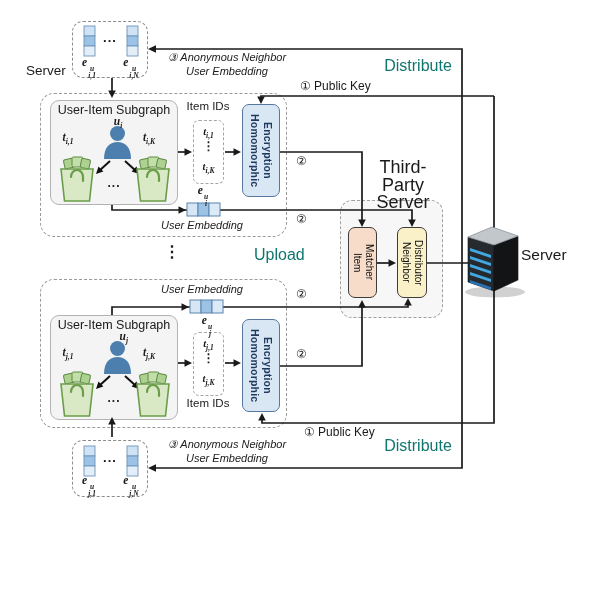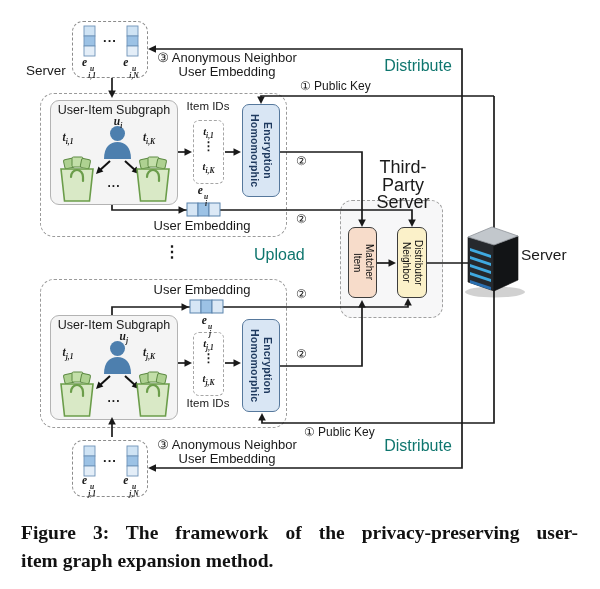--- a/index.html
+++ b/index.html
@@ -14,21 +14,21 @@
     display:flex;align-items:center;justify-content:center;}
   .tpbox{position:absolute;border:1.6px dashed #a0a0a0;border-radius:12px;background:#f7f7f8;box-sizing:border-box;}
   .imbox{position:absolute;border:1.3px solid #3c3c3c;border-radius:7px;background:#f7dcca;box-sizing:border-box;
     display:flex;align-items:center;justify-content:center;}
   .ndbox{position:absolute;border:1.3px solid #3c3c3c;border-radius:7px;background:#fbf1c9;box-sizing:border-box;
     display:flex;align-items:center;justify-content:center;}
   
   .t{position:absolute;white-space:nowrap;}
   .c{text-align:center;white-space:normal;}
   .blue{color:#0f766e;font-size:16px;}
-  .small{font-size:13px;line-height:13.5px;}
+  .small{font-size:11px;line-height:13.5px;font-style:italic;}
   .vtext{writing-mode:vertical-lr;text-orientation:sideways;white-space:pre-line;text-align:center;}
   .hev{font-size:10.5px;font-weight:bold;color:#1f3a5f;line-height:13px;letter-spacing:.2px;}
   .imv{font-size:10px;color:#111;line-height:12px;}
   .math{font-family:"Liberation Serif",serif;font-weight:bold;font-style:italic;font-size:11.5px;line-height:11px;}
   .math .sb{font-size:7.5px;vertical-align:-3px;font-style:italic;}
   .msk{display:inline-flex;flex-direction:column;vertical-align:-5px;margin-left:1px;}
   .msk span{font-size:7.5px;line-height:6.5px;font-style:italic;}
   .dots{font-weight:bold;font-size:13px;letter-spacing:1px;}
   .step{font-size:12px;}
   .caption{position:absolute;left:21px;top:519px;width:557px;font-family:"Liberation Serif",serif;
@@ -242,17 +242,13 @@
   <div class="t dots" style="left:96px;top:450px;width:28px;text-align:center;">...</div>
   <div class="t math" style="left:76px;top:475px;width:26px;text-align:center;"><span>e</span><span class="msk">
         <span>u</span>
         <span>j,1</span>
       </span></div>
   <div class="t math" style="left:118px;top:475px;width:26px;text-align:center;"><span>e</span><span class="msk">
         <span>u</span>
         <span>j,N</span>
       </span></div>
 
-  <div class="caption">
-    <div class="cap1">Figure 3: The framework of the privacy-preserving user-</div>
-    <div>item graph expansion method.</div>
-  </div>
 </div>
 
 </body></html>

